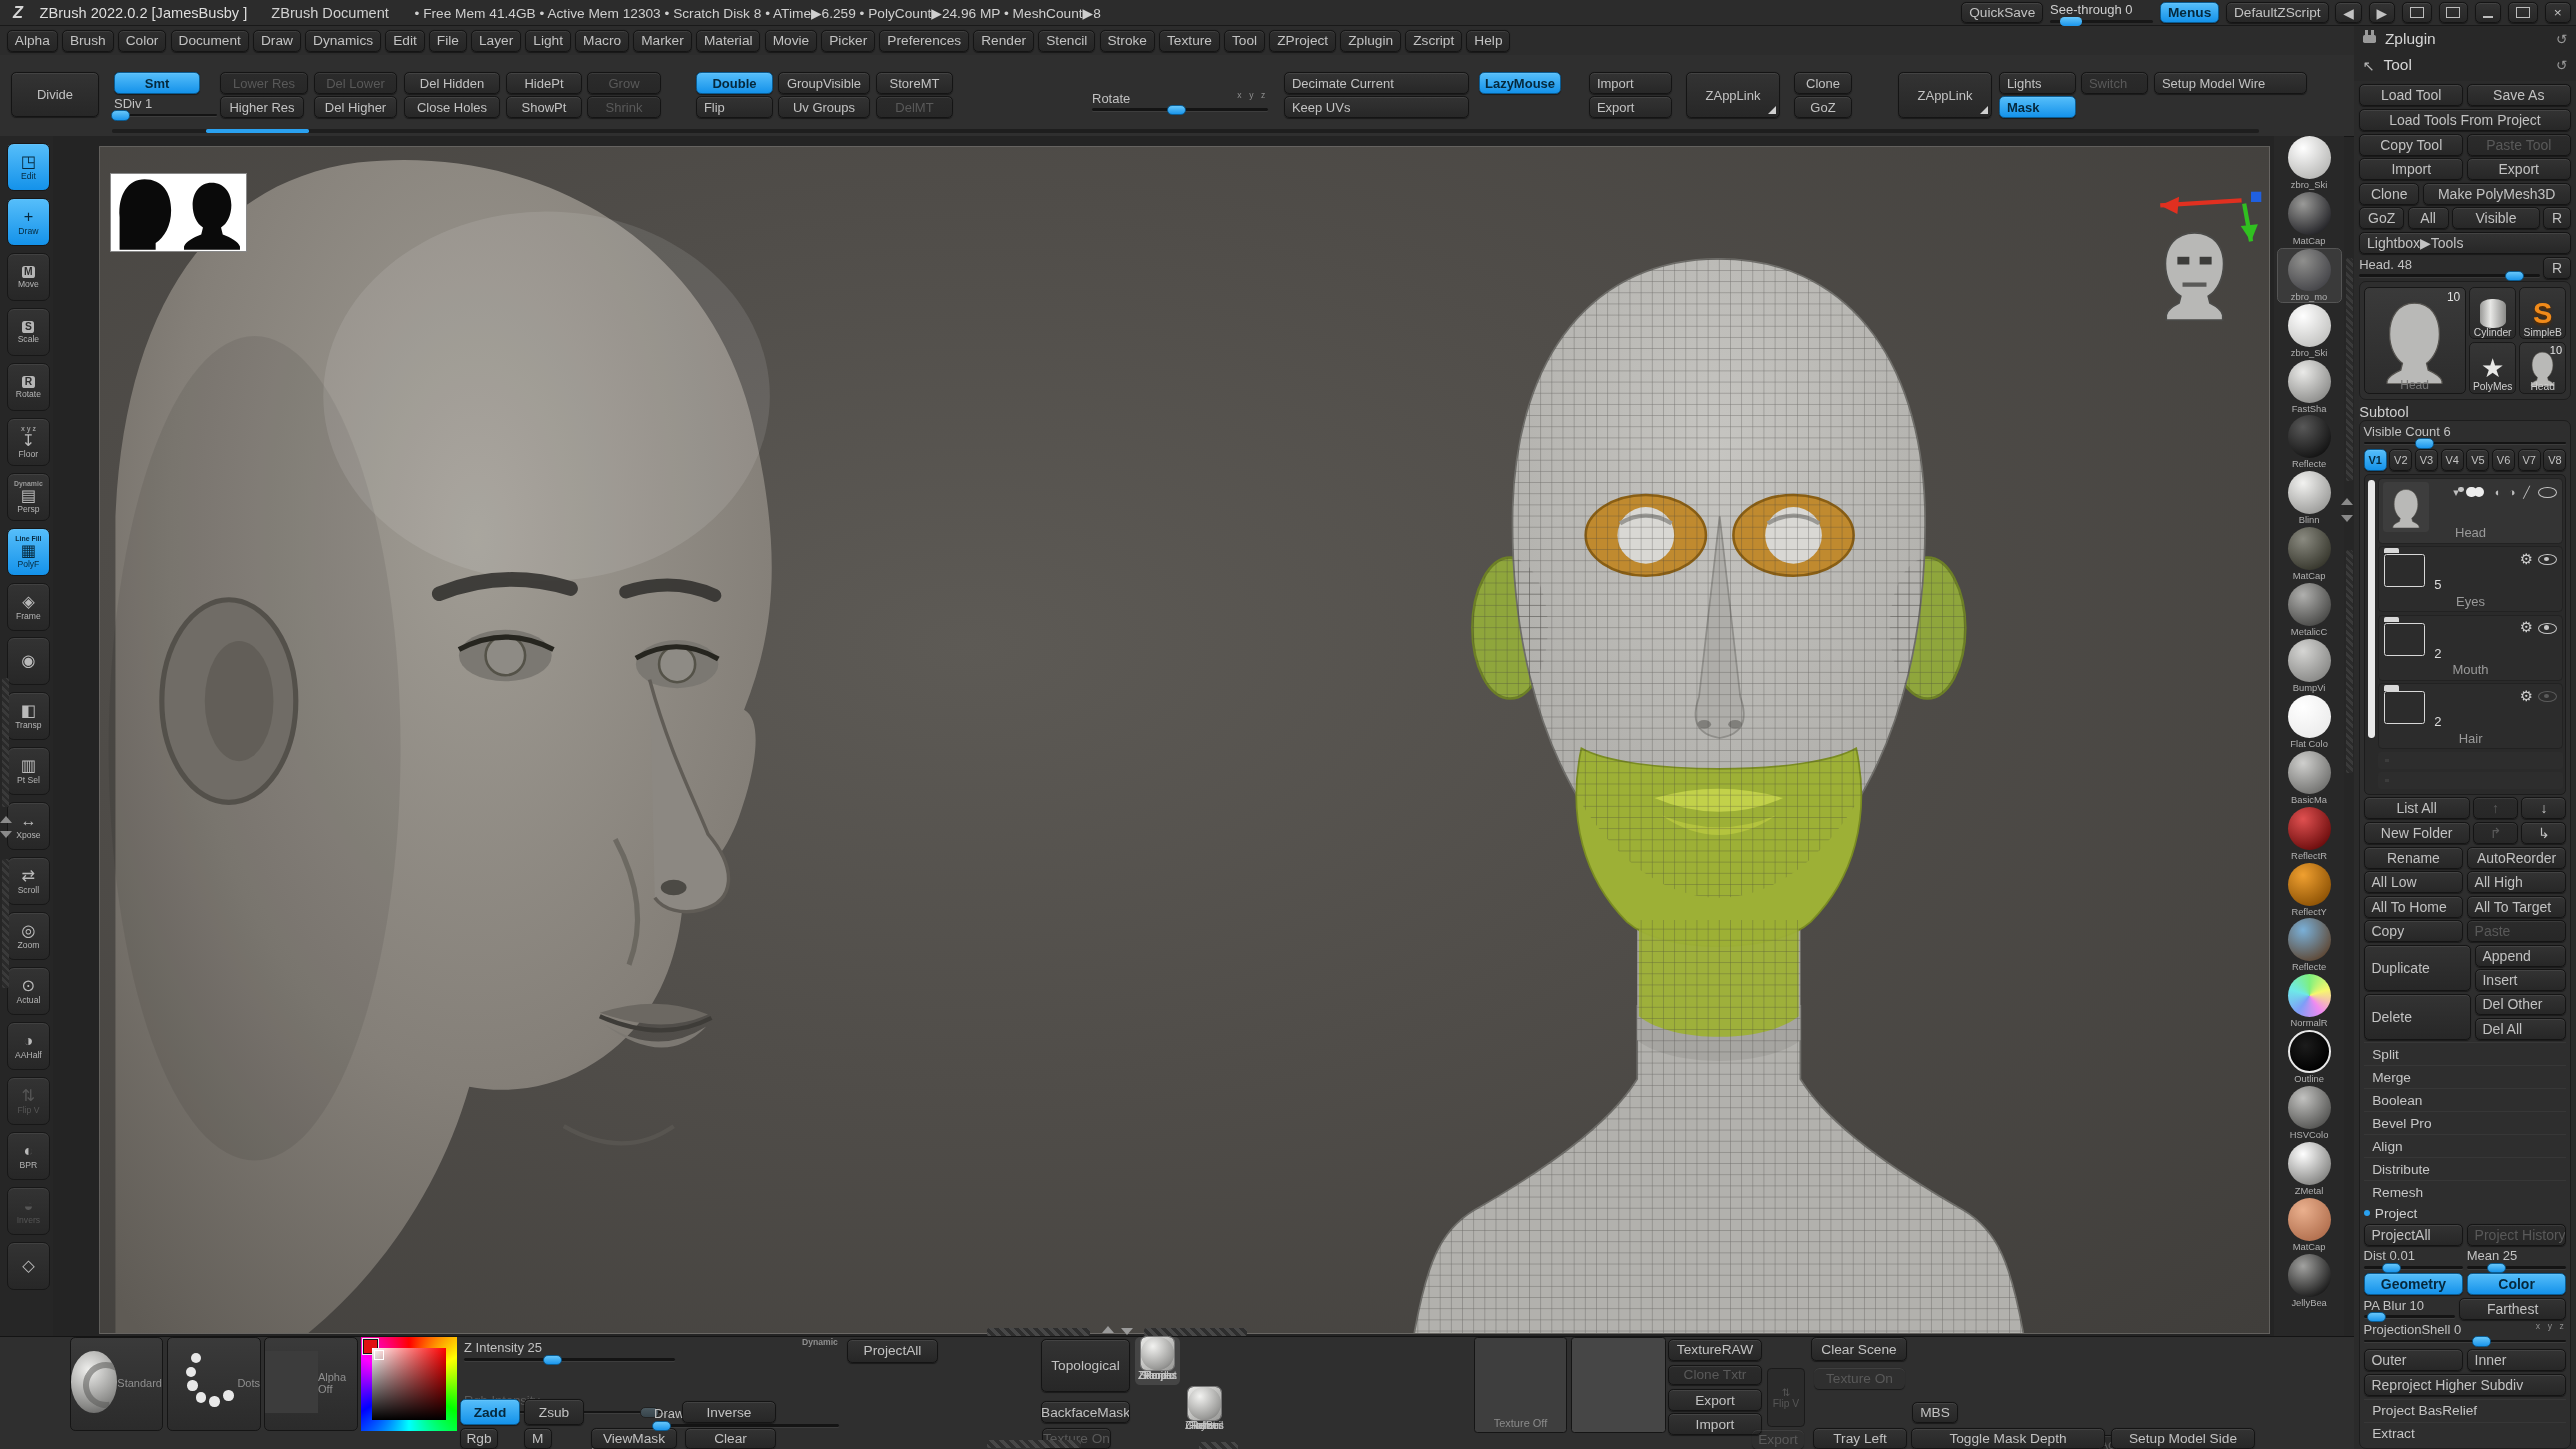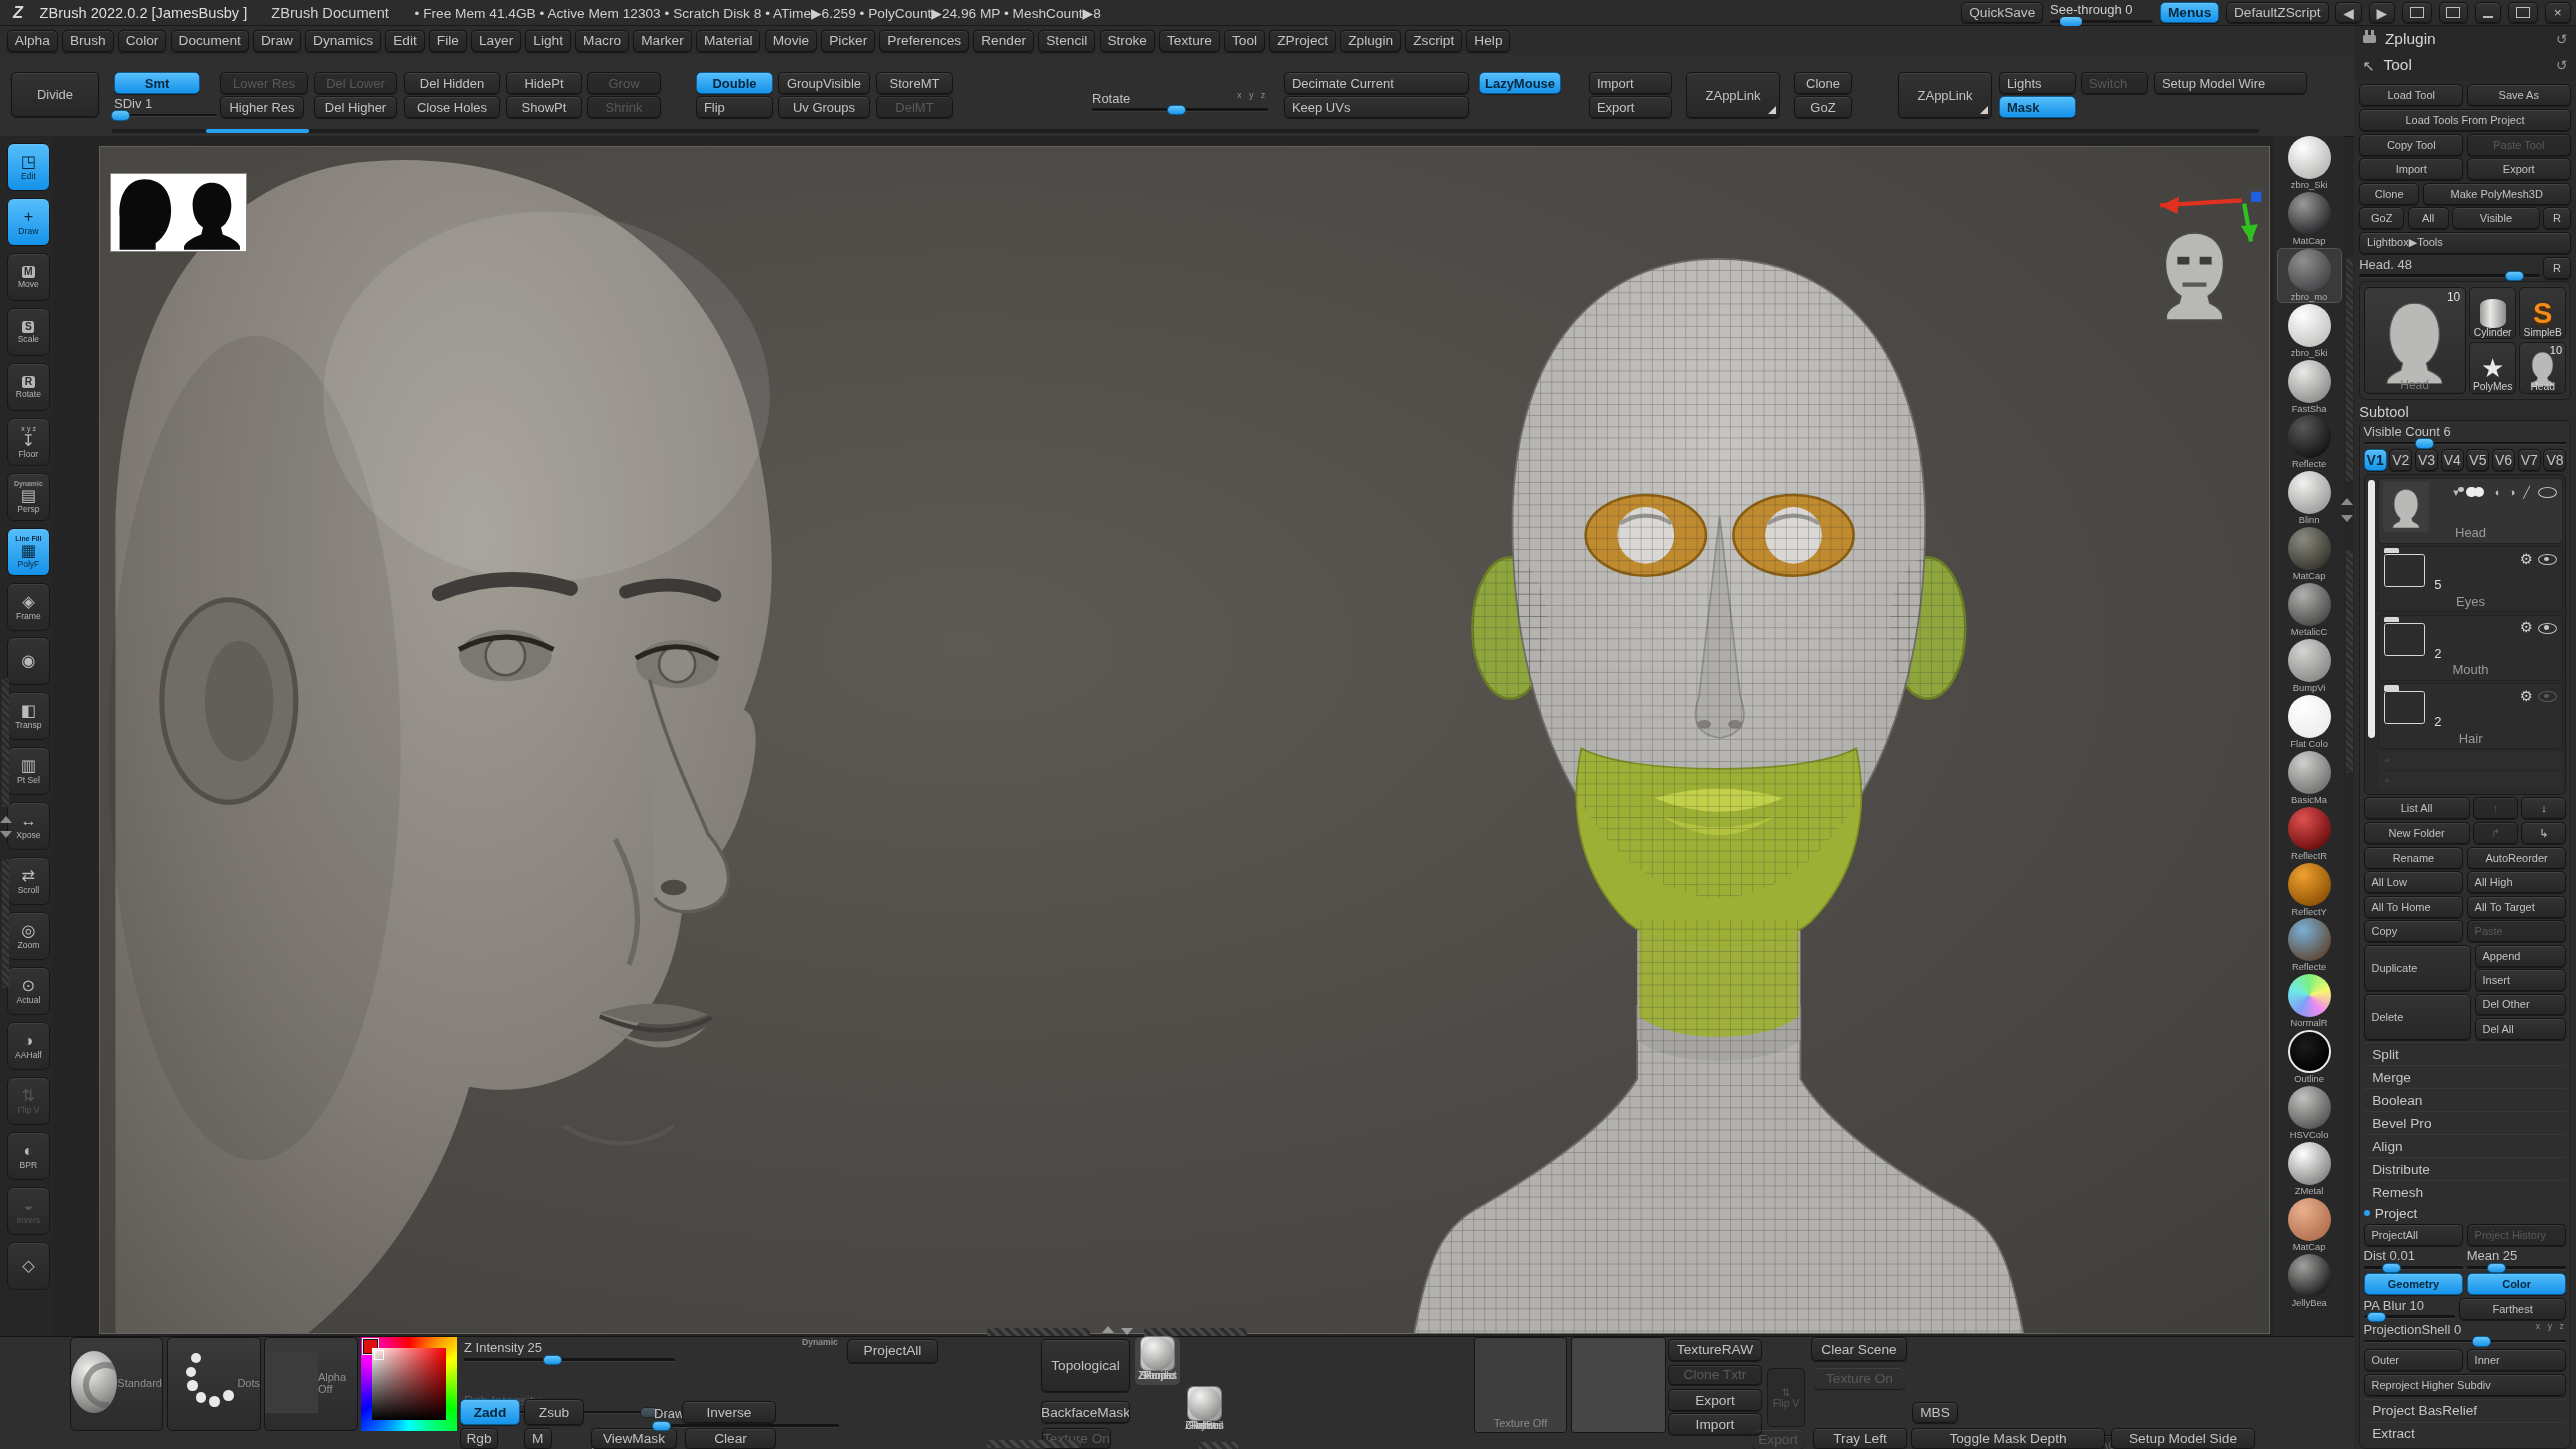--- a/index.html
+++ b/index.html
@@ -77,42 +77,42 @@
   #mats{left:2274px;top:136px;width:70px;height:1200px;background:#282828}
   .mat{width:65px;height:55px;margin:0 0 0.9px 2.6px;display:flex;flex-direction:column;align-items:center;border-radius:5.2px}
   .mat .sphere{width:43px;height:43px;border-radius:50%;background:radial-gradient(circle at 35% 28%,var(--c1),var(--c2) 78%)}
   .mat .lab{font-size:9.4px;color:#b0b0b0;max-width:65px;overflow:hidden;white-space:nowrap}
   .mat.selected{background:#3a3a3a;border:0.9px solid #555;box-sizing:border-box}
   .mat.rainbow .sphere{background:conic-gradient(#7ef07e,#f7f76e,#f08af0,#7e9ef7,#6ee8e8,#7ef07e)}
   .mat.ring .sphere{background:radial-gradient(circle at 40% 35%,#1c1c1c,#000 75%);border:2.6px solid #e8e8e8;box-sizing:border-box}
   
   #rightpanel{left:2354px;top:81px;width:222px;height:1369px;background:#2b2b2b;box-sizing:border-box;padding:3.4px 5.2px 0 5.2px}
   .prow{display:flex;gap:3.4px;margin-bottom:2.6px}
-  .prow .btn{flex:1;font-size:11px}
+  .prow .btn{flex:1;font-size:14px}
   .pgroup{border:0.9px solid #1d1d1d;border-radius:6.9px;background:#2e2e2e;padding:3.4px;margin-bottom:3.4px}
   .thumbwrap{display:flex;gap:3.4px;margin:1.7px 0}
   .bigtile{width:100px;height:105px;border:0.9px solid #161616;border-radius:5.2px;background:linear-gradient(#3a3a3a,#2c2c2c);
     position:relative;display:flex;align-items:center;justify-content:center}
   .bigtile .cnt{position:absolute;right:4.3px;top:1.7px;font-size:12px;color:#e2e2e2}
   .bigtile .nm{position:absolute;bottom:1.7px;width:100%;text-align:center;font-size:12px;color:#777}
   .qgrid{flex:1;display:grid;grid-template-columns:1fr 1fr;grid-template-rows:1fr 1fr;gap:2.6px}
   .qtile{position:relative;border:0.9px solid #191919;border-radius:5.2px;background:linear-gradient(#363636,#2a2a2a);
     display:flex;align-items:center;justify-content:center}
   .qtile .nm{position:absolute;bottom:0.9px;width:100%;text-align:center;font-size:10.3px;color:#cfcfcf;overflow:hidden;white-space:nowrap}
   .qtile .cnt{position:absolute;right:3.4px;top:0.9px;font-size:11px;color:#e5e5e5}
   .qtile .k{display:none}
   .qtile[data-kind="cylinder"] .k-cyl{display:block}
   .qtile[data-kind="s"] .k-s{display:block}
   .qtile[data-kind="star"] .k-star{display:block}
   .qtile[data-kind="head"] .k-head{display:block}
   .k-cyl{width:26px;height:29px;background:linear-gradient(90deg,#9a9a98,#e8e8e6 40%,#8a8a88);border-radius:12px/6.9px}
   .k-s{font-size:29px;font-weight:bold;color:#f08a1a;text-shadow:0 1.7px 2.6px #5a2d00}
   .k-star{font-size:26px;color:#e8e8e6}
   .vtabs{display:flex;gap:2.6px;margin:2.6px 0}
-  .vtab{flex:1;height:22px;font-size:14px;padding:0}
+  .vtab{flex:1;height:22px;font-size:11px;padding:0}
   .stoolbox{position:relative;border:0.9px solid #1c1c1c;border-radius:5.2px;background:#2a2a2a;padding:2.6px 2.6px 2.6px 13.7px;margin-bottom:2.6px}
   .sscroll{position:absolute;left:3.4px;top:5.2px;width:6.9px;height:258px;background:#e8e8e8;border-radius:3.4px}
   .srow{position:relative;height:64px;border-radius:4.3px;background:#343434;border:0.9px solid #222;margin-bottom:2.6px}
   .srow.folder{background:#2c2c2c}
   .srow .nm{position:absolute;bottom:2.6px;width:100%;text-align:center;font-size:13px;color:#9a9a9a}
   .srow .cnt{position:absolute;left:55px;bottom:19px;font-size:13px;color:#dedede}
   .srow .gear{position:absolute;right:29px;top:2.6px;color:#d0d0d0;font-size:14.6px}
   .eye{position:absolute;right:5.2px;top:6.9px;width:19px;height:11px;border:1.7px solid #c6c6c6;border-radius:50%;box-sizing:border-box}
   .eye::after{content:"";position:absolute;left:5.2px;top:1.7px;width:5.2px;height:4.3px;border-radius:50%;background:#c6c6c6}
   .eye.off{opacity:.3}

